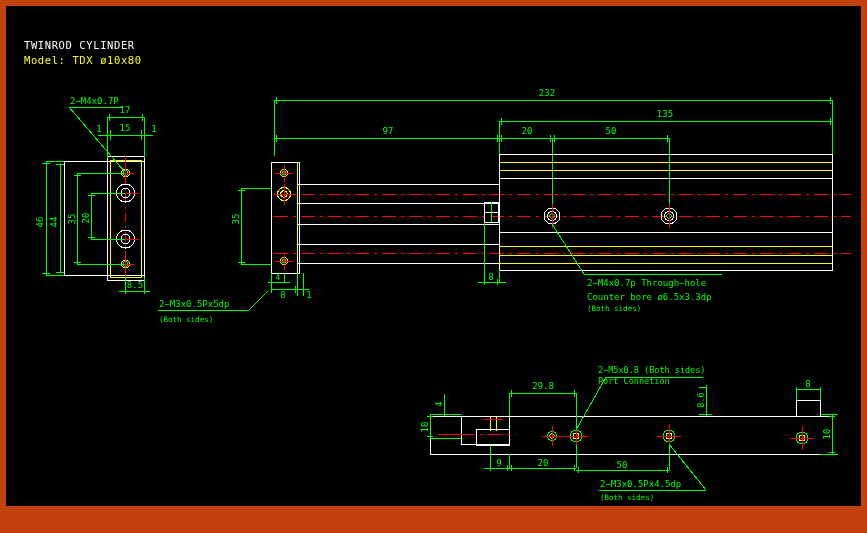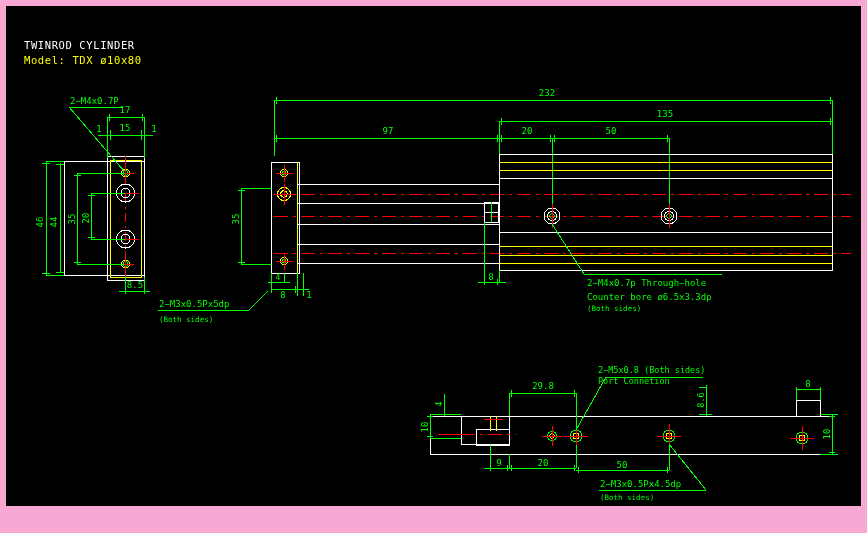--- a/index.html
+++ b/index.html
@@ -1,17 +1,17 @@
 <!DOCTYPE html>
 <html><head>
 <meta charset="utf-8">
 <style>
   html,body{margin:0;padding:0;background:#c0c4cf;}
   body{width:867px;height:533px;font-family:"DejaVu Sans Mono",monospace;overflow:hidden;}
-  #frame{position:relative;width:867px;height:533px;background:#f9a8d4;}
+  #frame{position:relative;width:867px;height:533px;background:#c2410c;}
   #canvas{position:absolute;left:6px;top:6px;width:855px;height:500px;background:#000;overflow:hidden;}
   svg{position:absolute;left:0;top:0;}
   .ttl{font-family:"DejaVu Sans Mono",monospace;}
 </style>
 </head>
 <body>
 
 <div id="frame">
   <div id="canvas">
 

